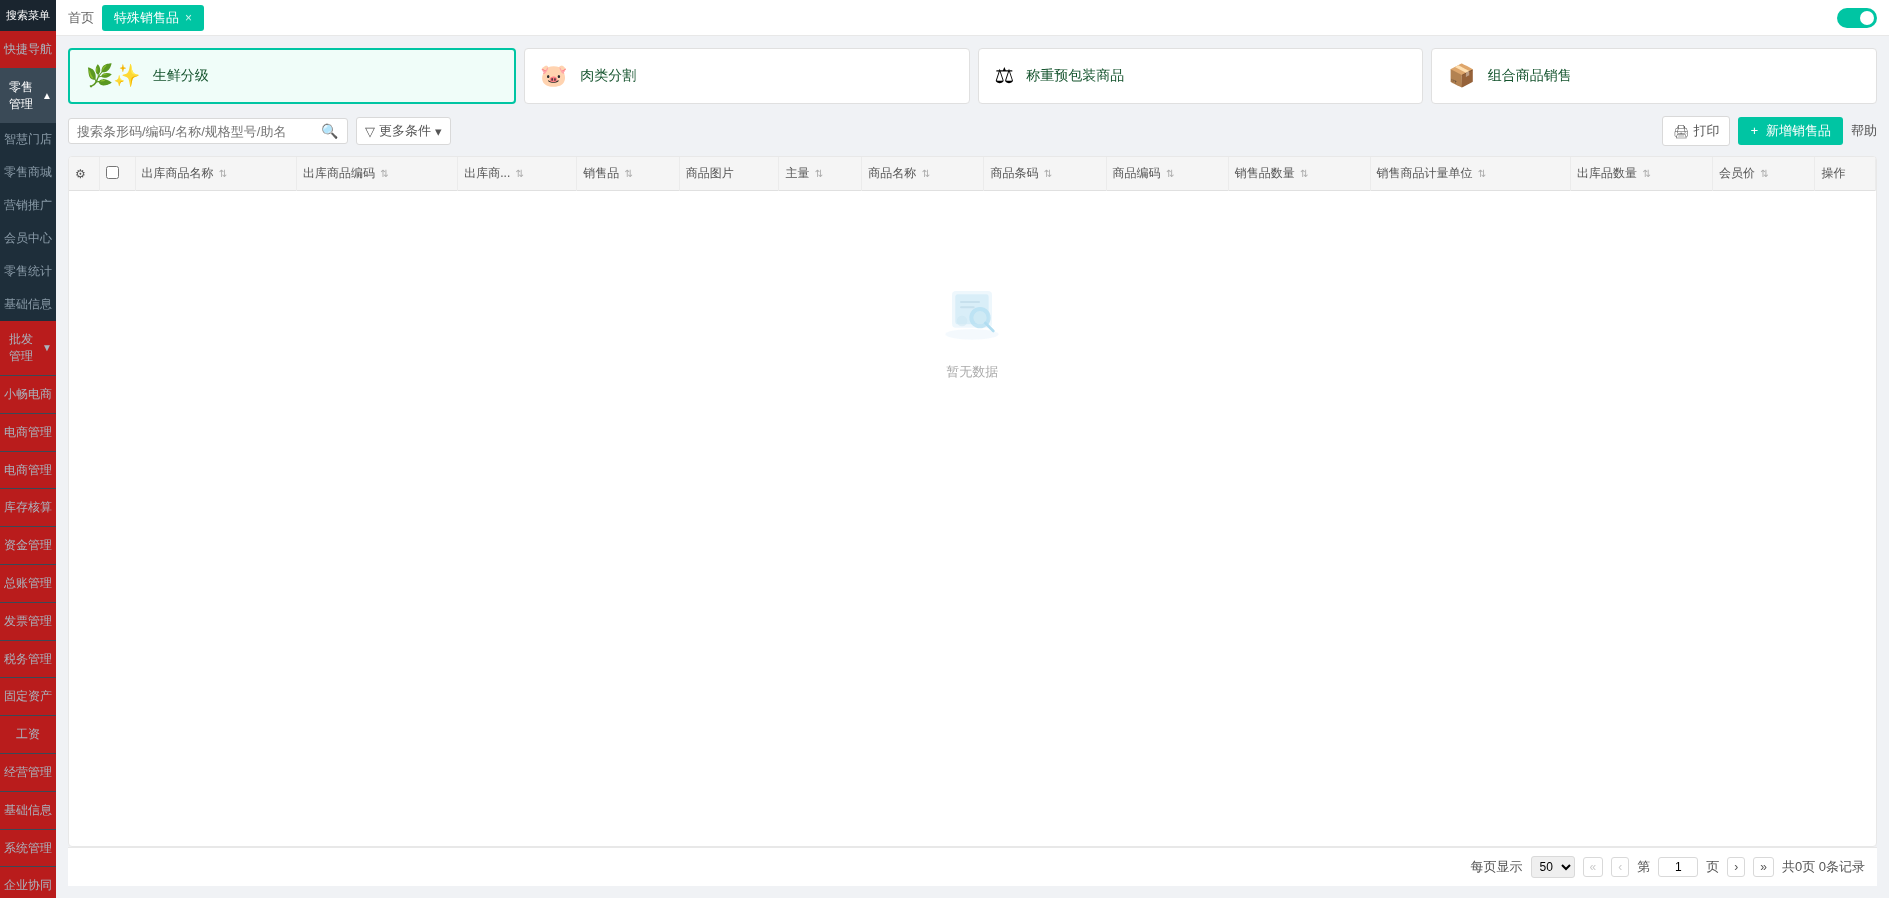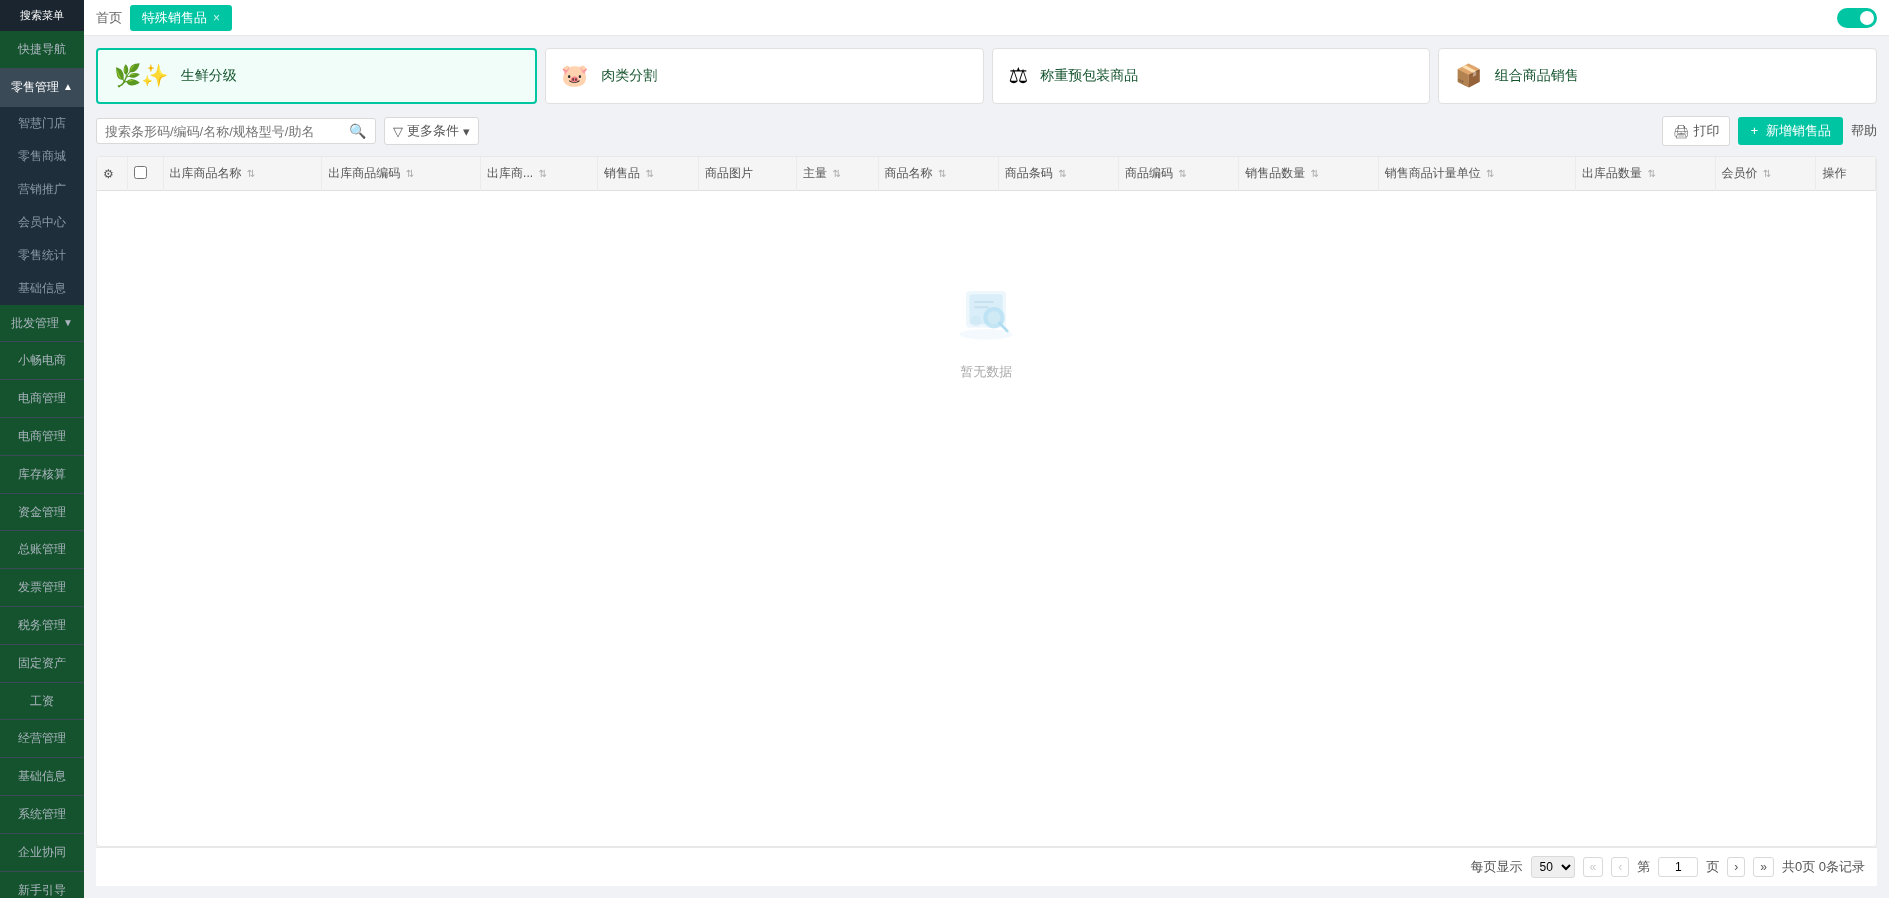--- a/index.html
+++ b/index.html
@@ -1,21 +1,21 @@
 <!DOCTYPE html>
 <html><head>
   <meta charset="utf-8">
   <style>
     * { margin: 0; padding: 0; box-sizing: border-box; }
     body { font-family: 'Microsoft YaHei', sans-serif; font-size: 13px; background: #f0f2f5; display: flex; height: 898px; overflow: hidden; }
 
     
     .sidebar {
-      width: 84px;
-      background: #14532d;
+      width: 56px;
+      background: #b91c1c;
       color: #ccc;
       display: flex;
       flex-direction: column;
       height: 100%;
       overflow-y: auto;
       flex-shrink: 0;
     }
     .sidebar::-webkit-scrollbar { width: 0; }
     .sidebar-logo {
       background: #1a252f;

